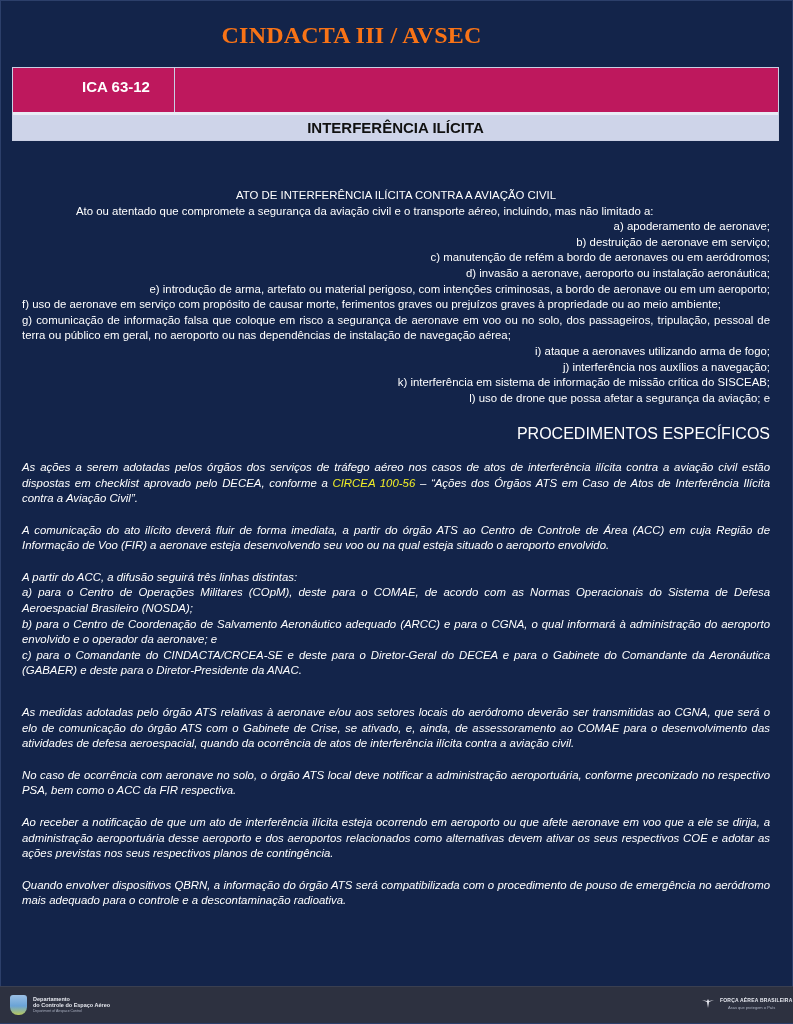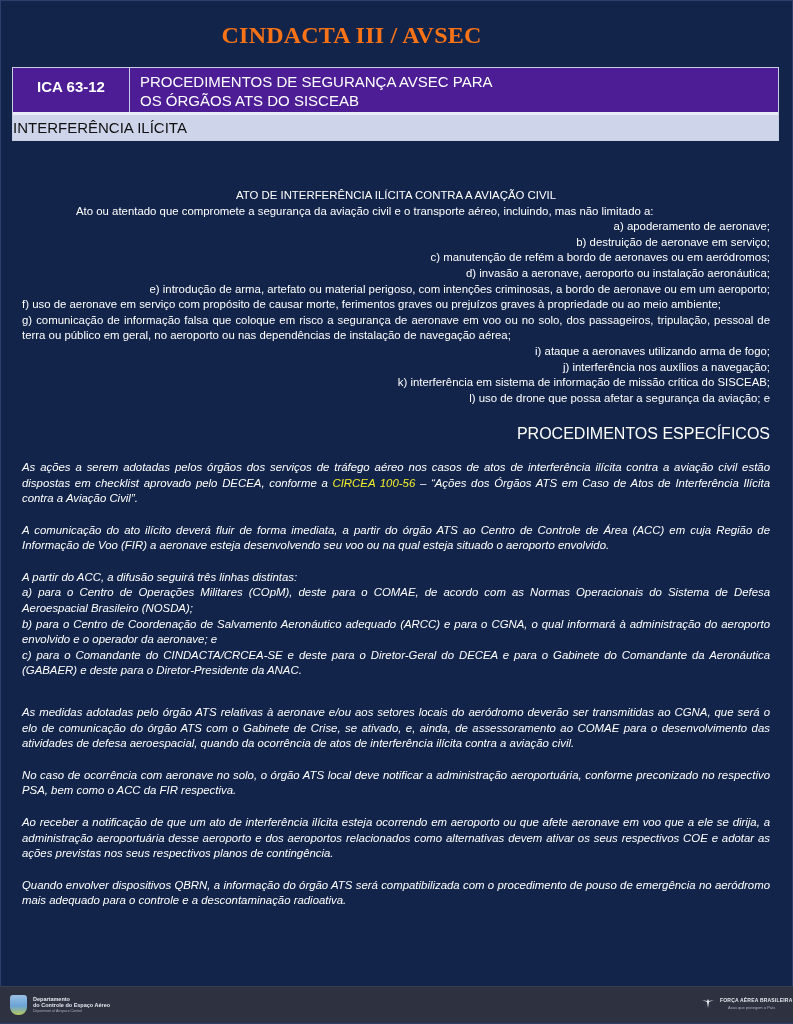--- a/index.html
+++ b/index.html
@@ -16,33 +16,33 @@
   }
   .main-title {
     position:absolute; left:0; top:22px; width:703px; text-align:center;
     font-family:"Liberation Serif", serif; font-weight:bold;
     font-size:24px; color:#f97316; letter-spacing:0.2px;
   }
   .header-table {
     position:absolute; left:12px; top:67px; width:765px;
     border:1px solid #c9cfe3;
   }
-  .header-row-top { display:flex; height:44px; background:#4c1d95; }
+  .header-row-top { display:flex; height:44px; background:#be185d;padding-left:45px; }
   .header-code {
     width:116px; border-right:1px solid #c9cfe3;
     font-weight:bold; font-size:15px; text-align:center;
     padding-top:10px; color:#fff;
   }
   .header-desc {
     flex:1; padding:4px 0 0 10px; font-size:15px; line-height:19px; color:#fff;
   }
   .header-sep { height:3px; background:#e9ecf5; }
   .header-row-bottom {
     height:25px; background:#ced4e9; color:#111;
-    font-weight:normal; font-size:15px; line-height:25px;
+    text-align:center; font-weight:bold; font-size:15px; line-height:25px;
   }
   .content {
     position:absolute; left:22px; top:180px; width:748px;
     font-size:11.4px; line-height:15.6px; color:#ffffff;margin-top:8px;
   }
   .center { text-align:center; }
   .justify { text-align:justify; }
   .indent-first { text-indent:54px; text-align:left; }
   .item { text-align:right; }
   .item.j { text-align:justify; }
@@ -75,24 +75,20 @@
 </head>
 <body>
 
 <div class="page-frame"></div>
 
 <div class="main-title">CINDACTA III / AVSEC</div>
 
 <div class="header-table">
   <div class="header-row-top">
     <div class="header-code">ICA 63-12</div>
-    <div class="header-desc">
-      <div>PROCEDIMENTOS DE SEGURANÇA AVSEC PARA</div>
-      <div>OS ÓRGÃOS ATS DO SISCEAB</div>
-    </div>
   </div>
   <div class="header-sep"></div>
   <div class="header-row-bottom">INTERFERÊNCIA ILÍCITA</div>
 </div>
 
 <div class="content">
   <div class="center">ATO DE INTERFERÊNCIA ILÍCITA CONTRA A AVIAÇÃO CIVIL</div>
   <div class="indent-first">Ato ou atentado que compromete a segurança da aviação civil e o transporte aéreo, incluindo, mas não limitado a:</div>
 
   <div>

